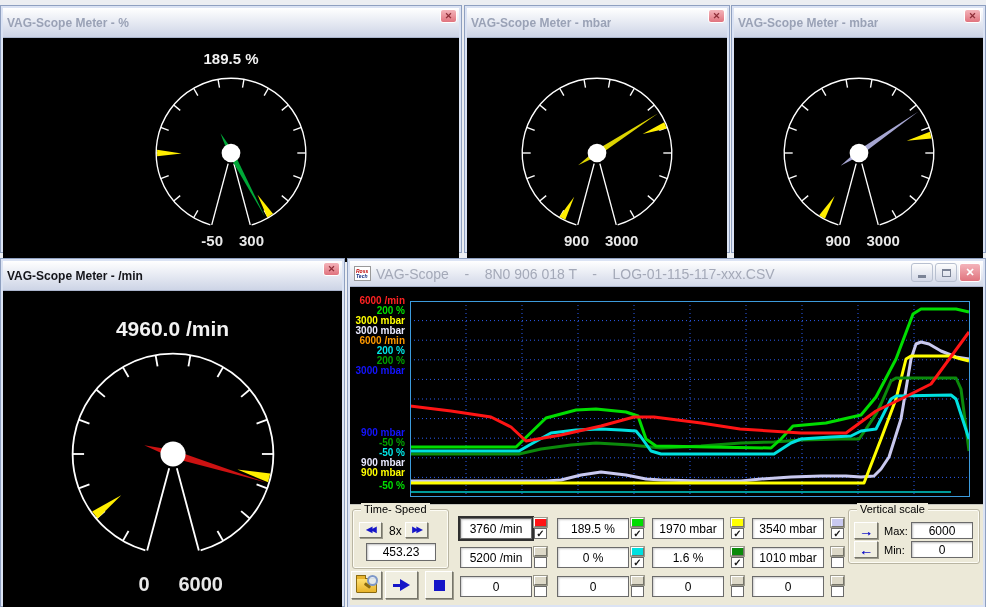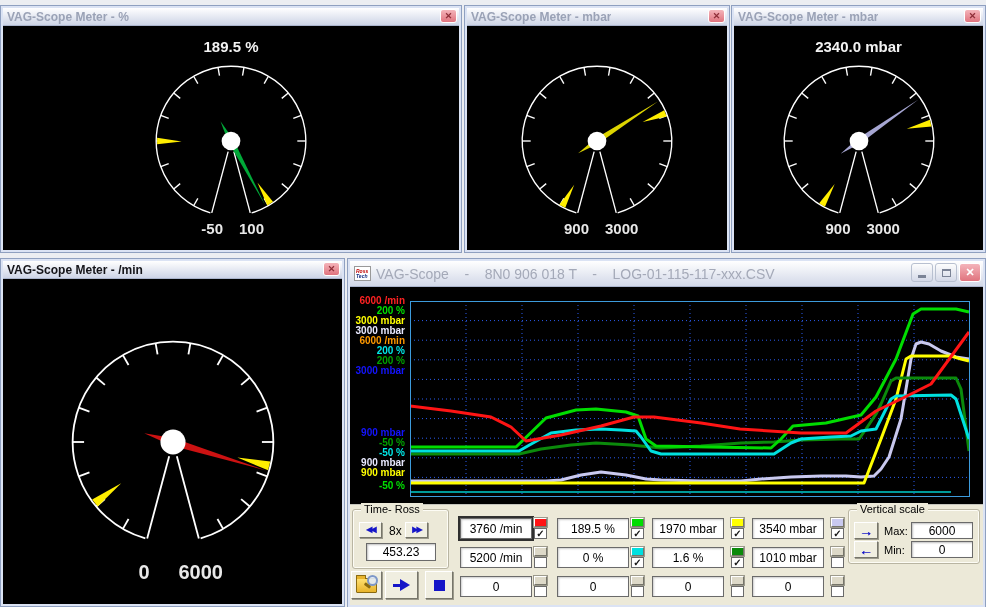--- a/index.html
+++ b/index.html
@@ -1,20 +1,20 @@
 <!DOCTYPE html>
 <html><head>
 <meta charset="utf-8">
 <style>
   html,body{margin:0;padding:0;}
   body{width:986px;height:607px;position:relative;overflow:hidden;background:#eceef2;
        font-family:"Liberation Sans",sans-serif;}
   
   .win{position:absolute;background:#dbe3f4;border:1px solid #8fa0c0;padding:2px;box-sizing:border-box;}
-  .titlebar{height:18px;background:linear-gradient(#ffffff,#cdd4e6);border-bottom:1px solid #aab4cc;
+  .titlebar{height:30px;background:linear-gradient(#ffffff,#cdd4e6);border-bottom:1px solid #aab4cc;
             position:relative;display:flex;align-items:center;padding:0 4px;box-sizing:border-box;}
   .t-text{font-size:12px;font-weight:bold;color:#9aa2b6;white-space:nowrap;overflow:hidden;}
   .active-title .t-text{color:#15151a;}
   .close-btn{position:absolute;right:2px;top:1px;width:17px;height:14px;border-radius:3px;
              background:linear-gradient(#f4b4ba,#e0737e);border:1px solid #fff;box-sizing:border-box;
              display:flex;align-items:center;justify-content:center;cursor:pointer;}
   .close-btn .x{font-size:9px;font-weight:bold;color:#8e2e38;line-height:9px;}
   .client{position:relative;background:#000;height:calc(100% - 18px);overflow:hidden;}
   
   .g-value{position:absolute;left:0;right:0;text-align:center;color:#f2f2f2;font-weight:bold;}
@@ -136,21 +136,21 @@
         <line x1="188" y1="100" x2="178" y2="100" stroke="#fff" stroke-width="1.6"></line>
         <line x1="182.69295062915995" y1="130.09777261265884" x2="173.29602442130084" y2="126.67757117940216" stroke="#fff" stroke-width="1.6"></line>
         <line x1="167.41191099447008" y1="156.56530965241546" x2="159.75146656328027" y2="150.13743355555007" stroke="#fff" stroke-width="1.6"></line>
         <line x1="144" y1="176.2102355330306" x2="139" y2="167.54998149518622" stroke="#fff" stroke-width="1.6"></line>
         <polygon points="13.089560428207818,96.05342003275493 13.089560428207818,103.94657996724506 41.92221150843292,100.50683718174555" fill="#ffee00"></polygon>
         <polygon points="142.70862656451726,175.79560156745646 149.40240581961984,171.61286406249644 131.20636125278352,148.9841751728124" fill="#ffee00"></polygon>
         <polygon points="140.07409259940366,175.36840652643798 96.99797818427965,101.59620331347203 87.60595074245248,76.69018354852433 103.00202181572035,98.40379668652797" fill="#00a838"></polygon>
         <circle cx="100" cy="100" r="11" fill="#fff"></circle>
       </svg>
     <span class="lbl lbl-min">-50</span>
-    <span class="lbl lbl-max">100</span>
+    <span class="lbl lbl-max">300</span>
   </div>
 </div>
 
 <div class="win g-small" id="win-boost1">
   <div class="titlebar">
     <span class="t-text">VAG-Scope Meter - mbar</span>
     <span class="close-btn">
         <span class="x">✕</span>
       </span>
   </div>
@@ -186,21 +186,20 @@
 </div>
 
 <div class="win g-small" id="win-boost2">
   <div class="titlebar">
     <span class="t-text">VAG-Scope Meter - mbar</span>
     <span class="close-btn">
         <span class="x">✕</span>
       </span>
   </div>
   <div class="client">
-    <div class="g-value">2340.0 mbar</div>
     <svg class="dial" viewBox="0 0 200 200">
         <path d="M 75.74391268810403 184.59102924257206 A 88 88 0 1 1 124.25608731189597 184.59102924257206" fill="none" stroke="#fff" stroke-width="1.6"></path>
         <line x1="122.66219558917675" y1="184.57646534987083" x2="103.36464758633278" y2="112.55703574175789" stroke="#fff" stroke-width="1.6"></line>
         <line x1="77.33780441082325" y1="184.57646534987083" x2="96.63535241366722" y2="112.55703574175789" stroke="#fff" stroke-width="1.6"></line>
         <line x1="56.00000000000001" y1="176.2102355330306" x2="61.00000000000001" y2="167.54998149518622" stroke="#fff" stroke-width="1.6"></line>
         <line x1="32.58808900552994" y1="156.56530965241546" x2="40.24853343671972" y2="150.13743355555007" stroke="#fff" stroke-width="1.6"></line>
         <line x1="17.307049370840062" y1="130.09777261265884" x2="26.703975578699144" y2="126.67757117940216" stroke="#fff" stroke-width="1.6"></line>
         <line x1="12" y1="100" x2="22" y2="100" stroke="#fff" stroke-width="1.6"></line>
         <line x1="17.307049370840062" y1="69.90222738734114" x2="26.703975578699158" y2="73.32242882059784" stroke="#fff" stroke-width="1.6"></line>
         <line x1="32.58808900552994" y1="43.434690347584535" x2="40.24853343671972" y2="49.86256644444993" stroke="#fff" stroke-width="1.6"></line>
@@ -225,20 +224,21 @@
 </div>
 
 <div class="win g-large" id="win-rpm">
   <div class="titlebar active-title">
     <span class="t-text">VAG-Scope Meter - /min</span>
     <span class="close-btn">
         <span class="x">✕</span>
       </span>
   </div>
   <div class="client">
+    <div class="g-value">4960.0 /min</div>
     <svg class="dial" viewBox="0 0 200 200">
         <path d="M 75.74391268810403 184.59102924257206 A 88 88 0 1 1 124.25608731189597 184.59102924257206" fill="none" stroke="#fff" stroke-width="1.6"></path>
         <line x1="122.66219558917675" y1="184.57646534987083" x2="103.36464758633278" y2="112.55703574175789" stroke="#fff" stroke-width="1.6"></line>
         <line x1="77.33780441082325" y1="184.57646534987083" x2="96.63535241366722" y2="112.55703574175789" stroke="#fff" stroke-width="1.6"></line>
         <line x1="56.00000000000001" y1="176.2102355330306" x2="61.00000000000001" y2="167.54998149518622" stroke="#fff" stroke-width="1.6"></line>
         <line x1="32.58808900552994" y1="156.56530965241546" x2="40.24853343671972" y2="150.13743355555007" stroke="#fff" stroke-width="1.6"></line>
         <line x1="17.307049370840062" y1="130.09777261265884" x2="26.703975578699144" y2="126.67757117940216" stroke="#fff" stroke-width="1.6"></line>
         <line x1="12" y1="100" x2="22" y2="100" stroke="#fff" stroke-width="1.6"></line>
         <line x1="17.307049370840062" y1="69.90222738734114" x2="26.703975578699158" y2="73.32242882059784" stroke="#fff" stroke-width="1.6"></line>
         <line x1="32.58808900552994" y1="43.434690347584535" x2="40.24853343671972" y2="49.86256644444993" stroke="#fff" stroke-width="1.6"></line>
@@ -322,21 +322,21 @@
       <div class="ch-label" style="top: 141px; color: rgb(20, 20, 255);">900 mbar</div>
       <div class="ch-label" style="top: 151px; color: rgb(0, 160, 0);">-50 %</div>
       <div class="ch-label" style="top: 161px; color: rgb(0, 232, 232);">-50 %</div>
       <div class="ch-label" style="top: 171px; color: rgb(233, 233, 255);">900 mbar</div>
       <div class="ch-label" style="top: 181px; color: rgb(255, 255, 0);">900 mbar</div>
       <div class="ch-label" style="top: 194px; color: rgb(0, 224, 0);">-50 %</div>
     </div>
 
   <div class="ctrl-panel" id="ctrl-panel">
     <div class="grp" id="grp-time">
-      <span class="grp-label">Time- Ross</span>
+      <span class="grp-label">Time- Speed</span>
       <span class="btn3d" id="btn-rew">
           <span class="arr arr-sm">◀◀</span>
         </span>
       <span id="ts-speed">8x</span>
       <span class="btn3d" id="btn-ffw">
           <span class="arr arr-sm">▶▶</span>
         </span>
       <span class="edit" id="ts-time">453.23</span>
     </div>
 

